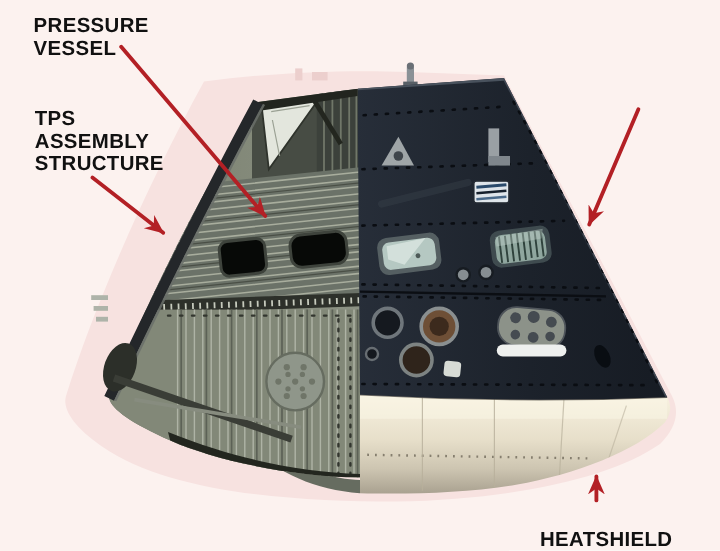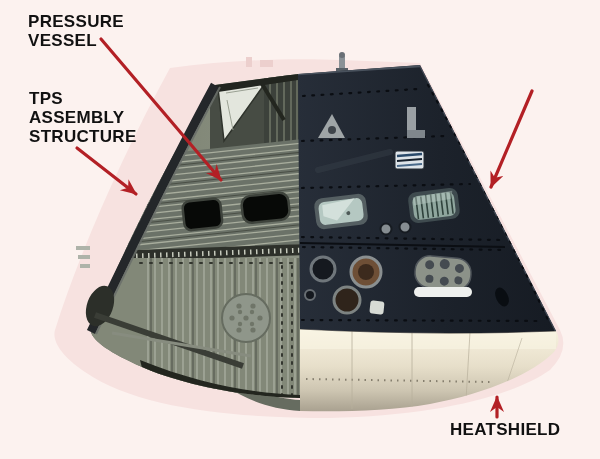--- a/index.html
+++ b/index.html
@@ -17,21 +17,21 @@
     font-size:17px;
     line-height:19px;
     letter-spacing:.3px;
     color:#111111;
     white-space:nowrap;
   }
   .label span{display:block;}
   #lbl-pressure-vessel{left:28px;top:12px;}
   #lbl-tps-assembly{left:29px;top:89px;}
   #lbl-backshell{left:452px;top:12px;}
-  #lbl-heatshield{left:450px;top:420px;}
+  #lbl-heatshield{left:450px;top:440px;}
 </style>
 </head>
 <body>
 
 <div class="stage">
 
   <svg class="capsule-svg" width="600" height="459" viewBox="0 0 600 459">
     <defs>
       <linearGradient id="gradBlack" x1="0" y1="0" x2="1" y2="0">
         <stop offset="0" stop-color="#272e39"></stop>

